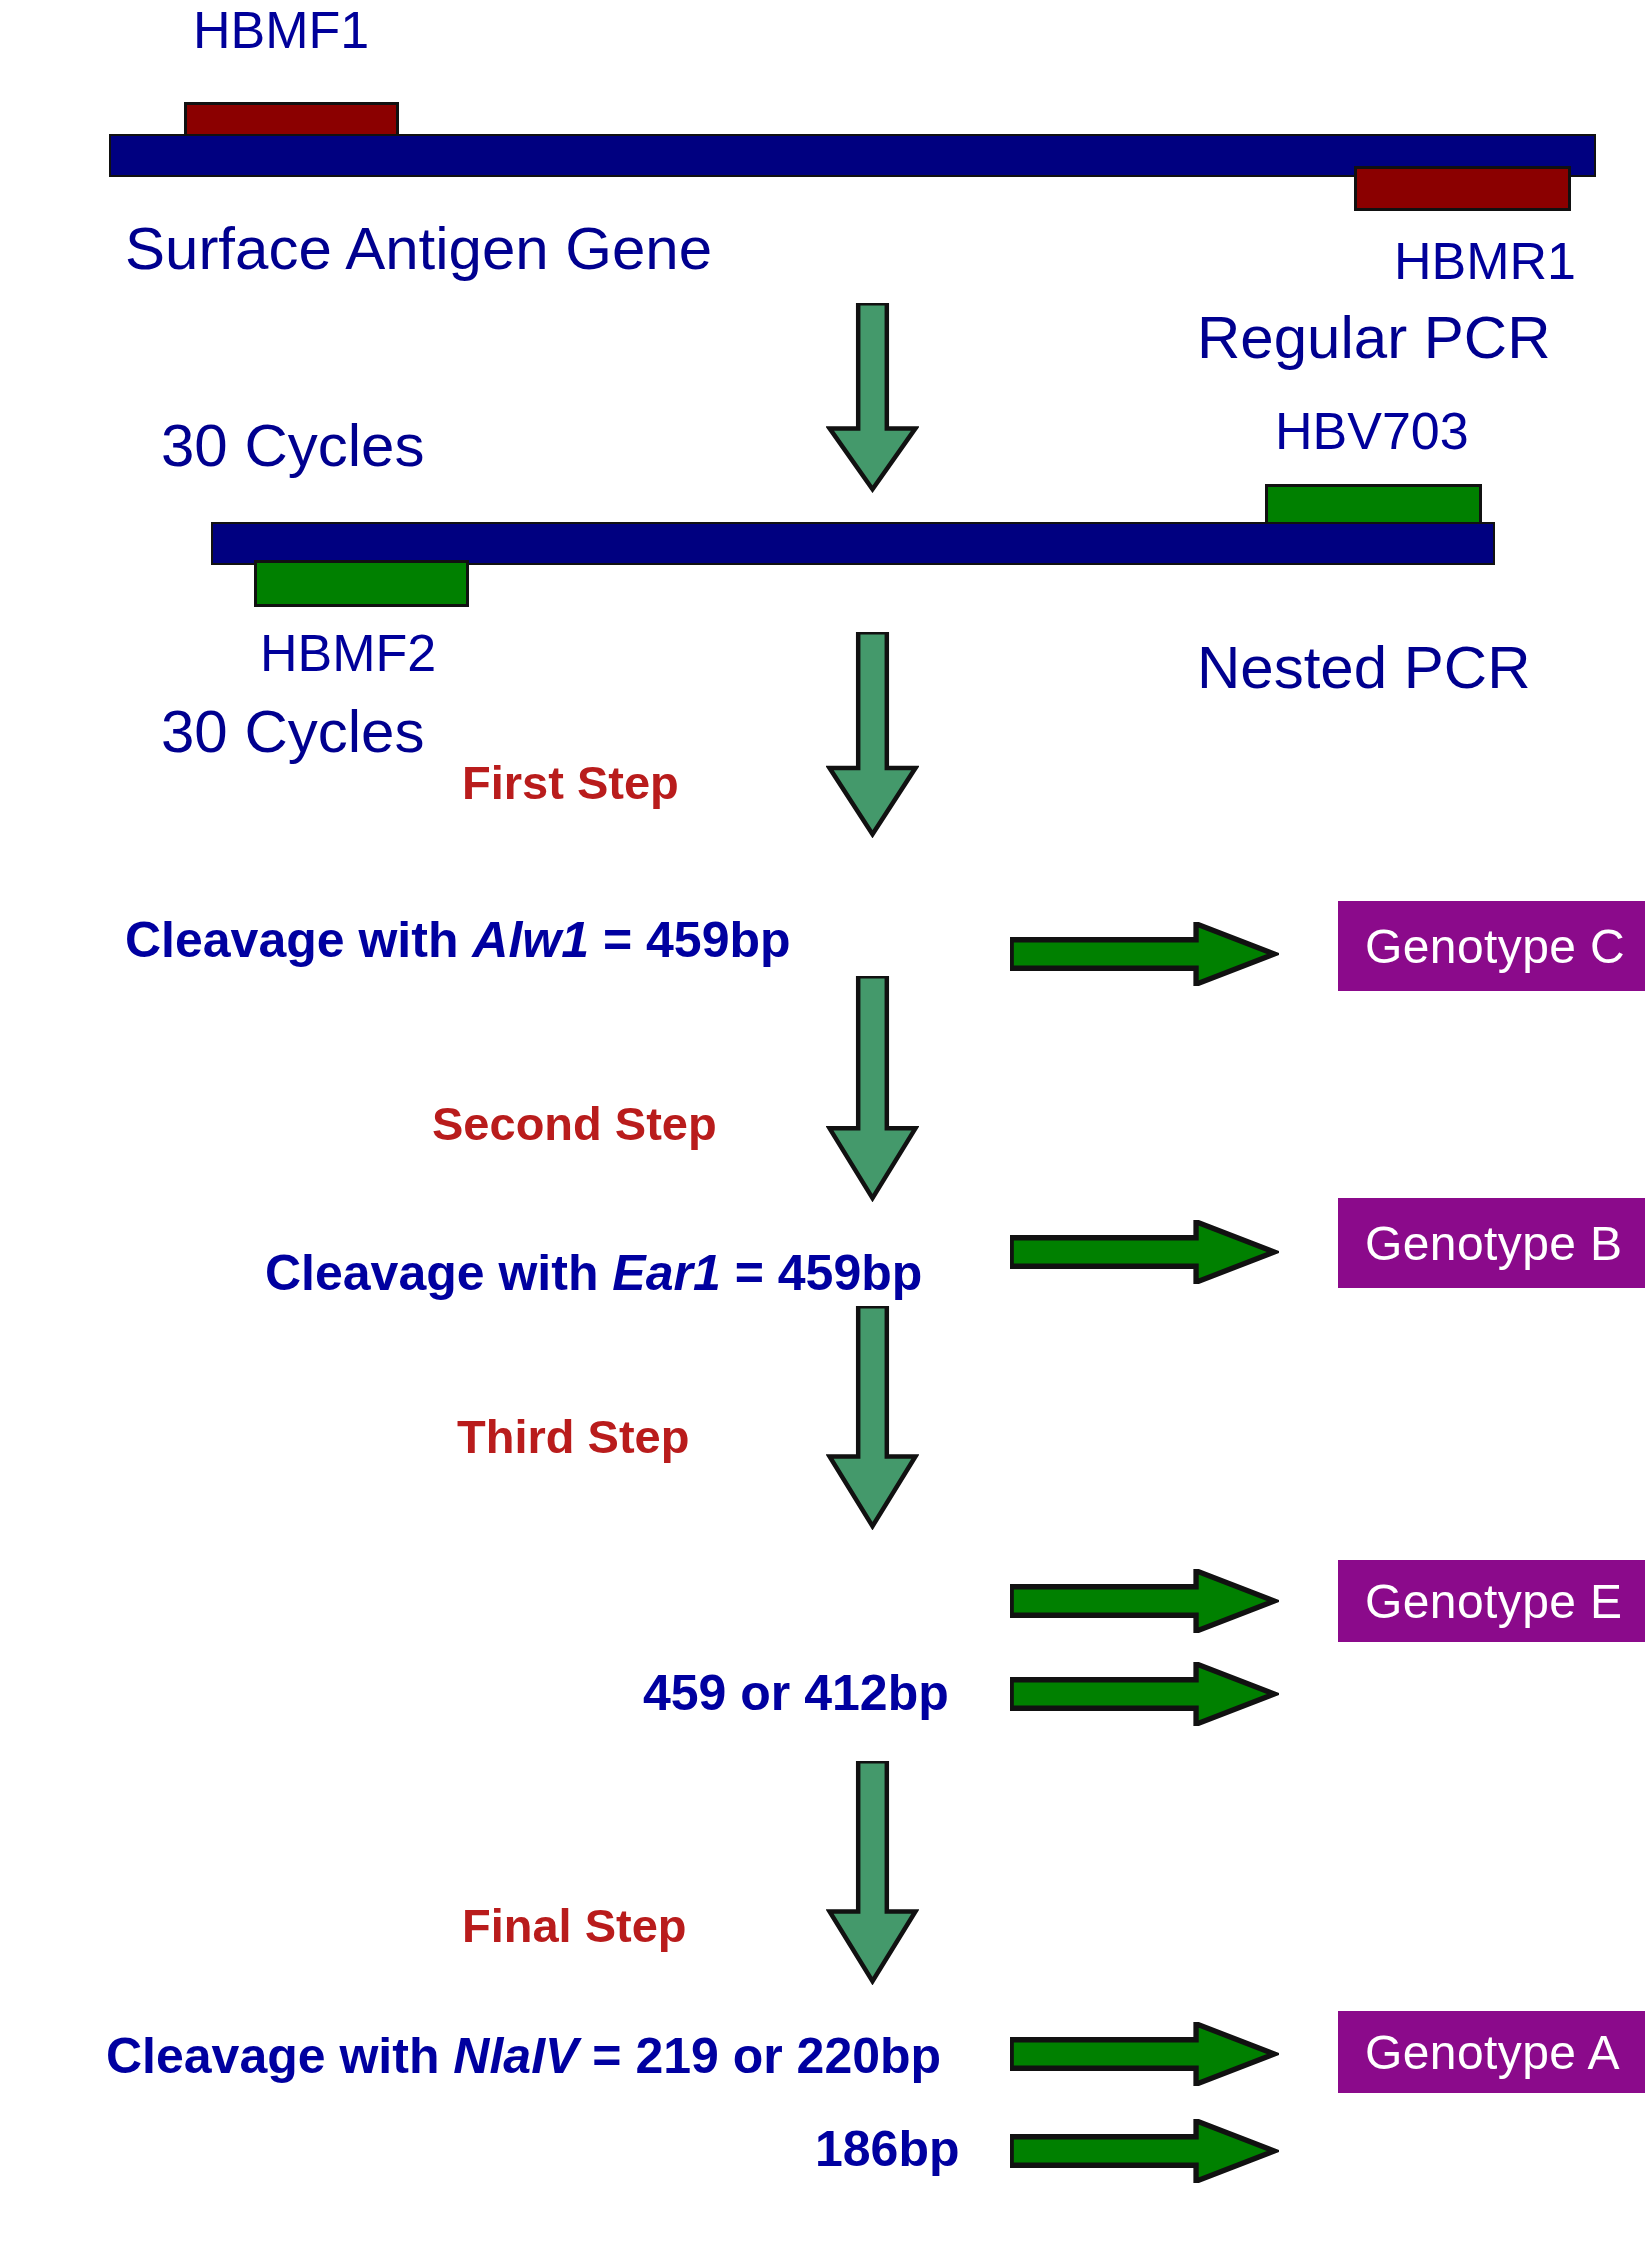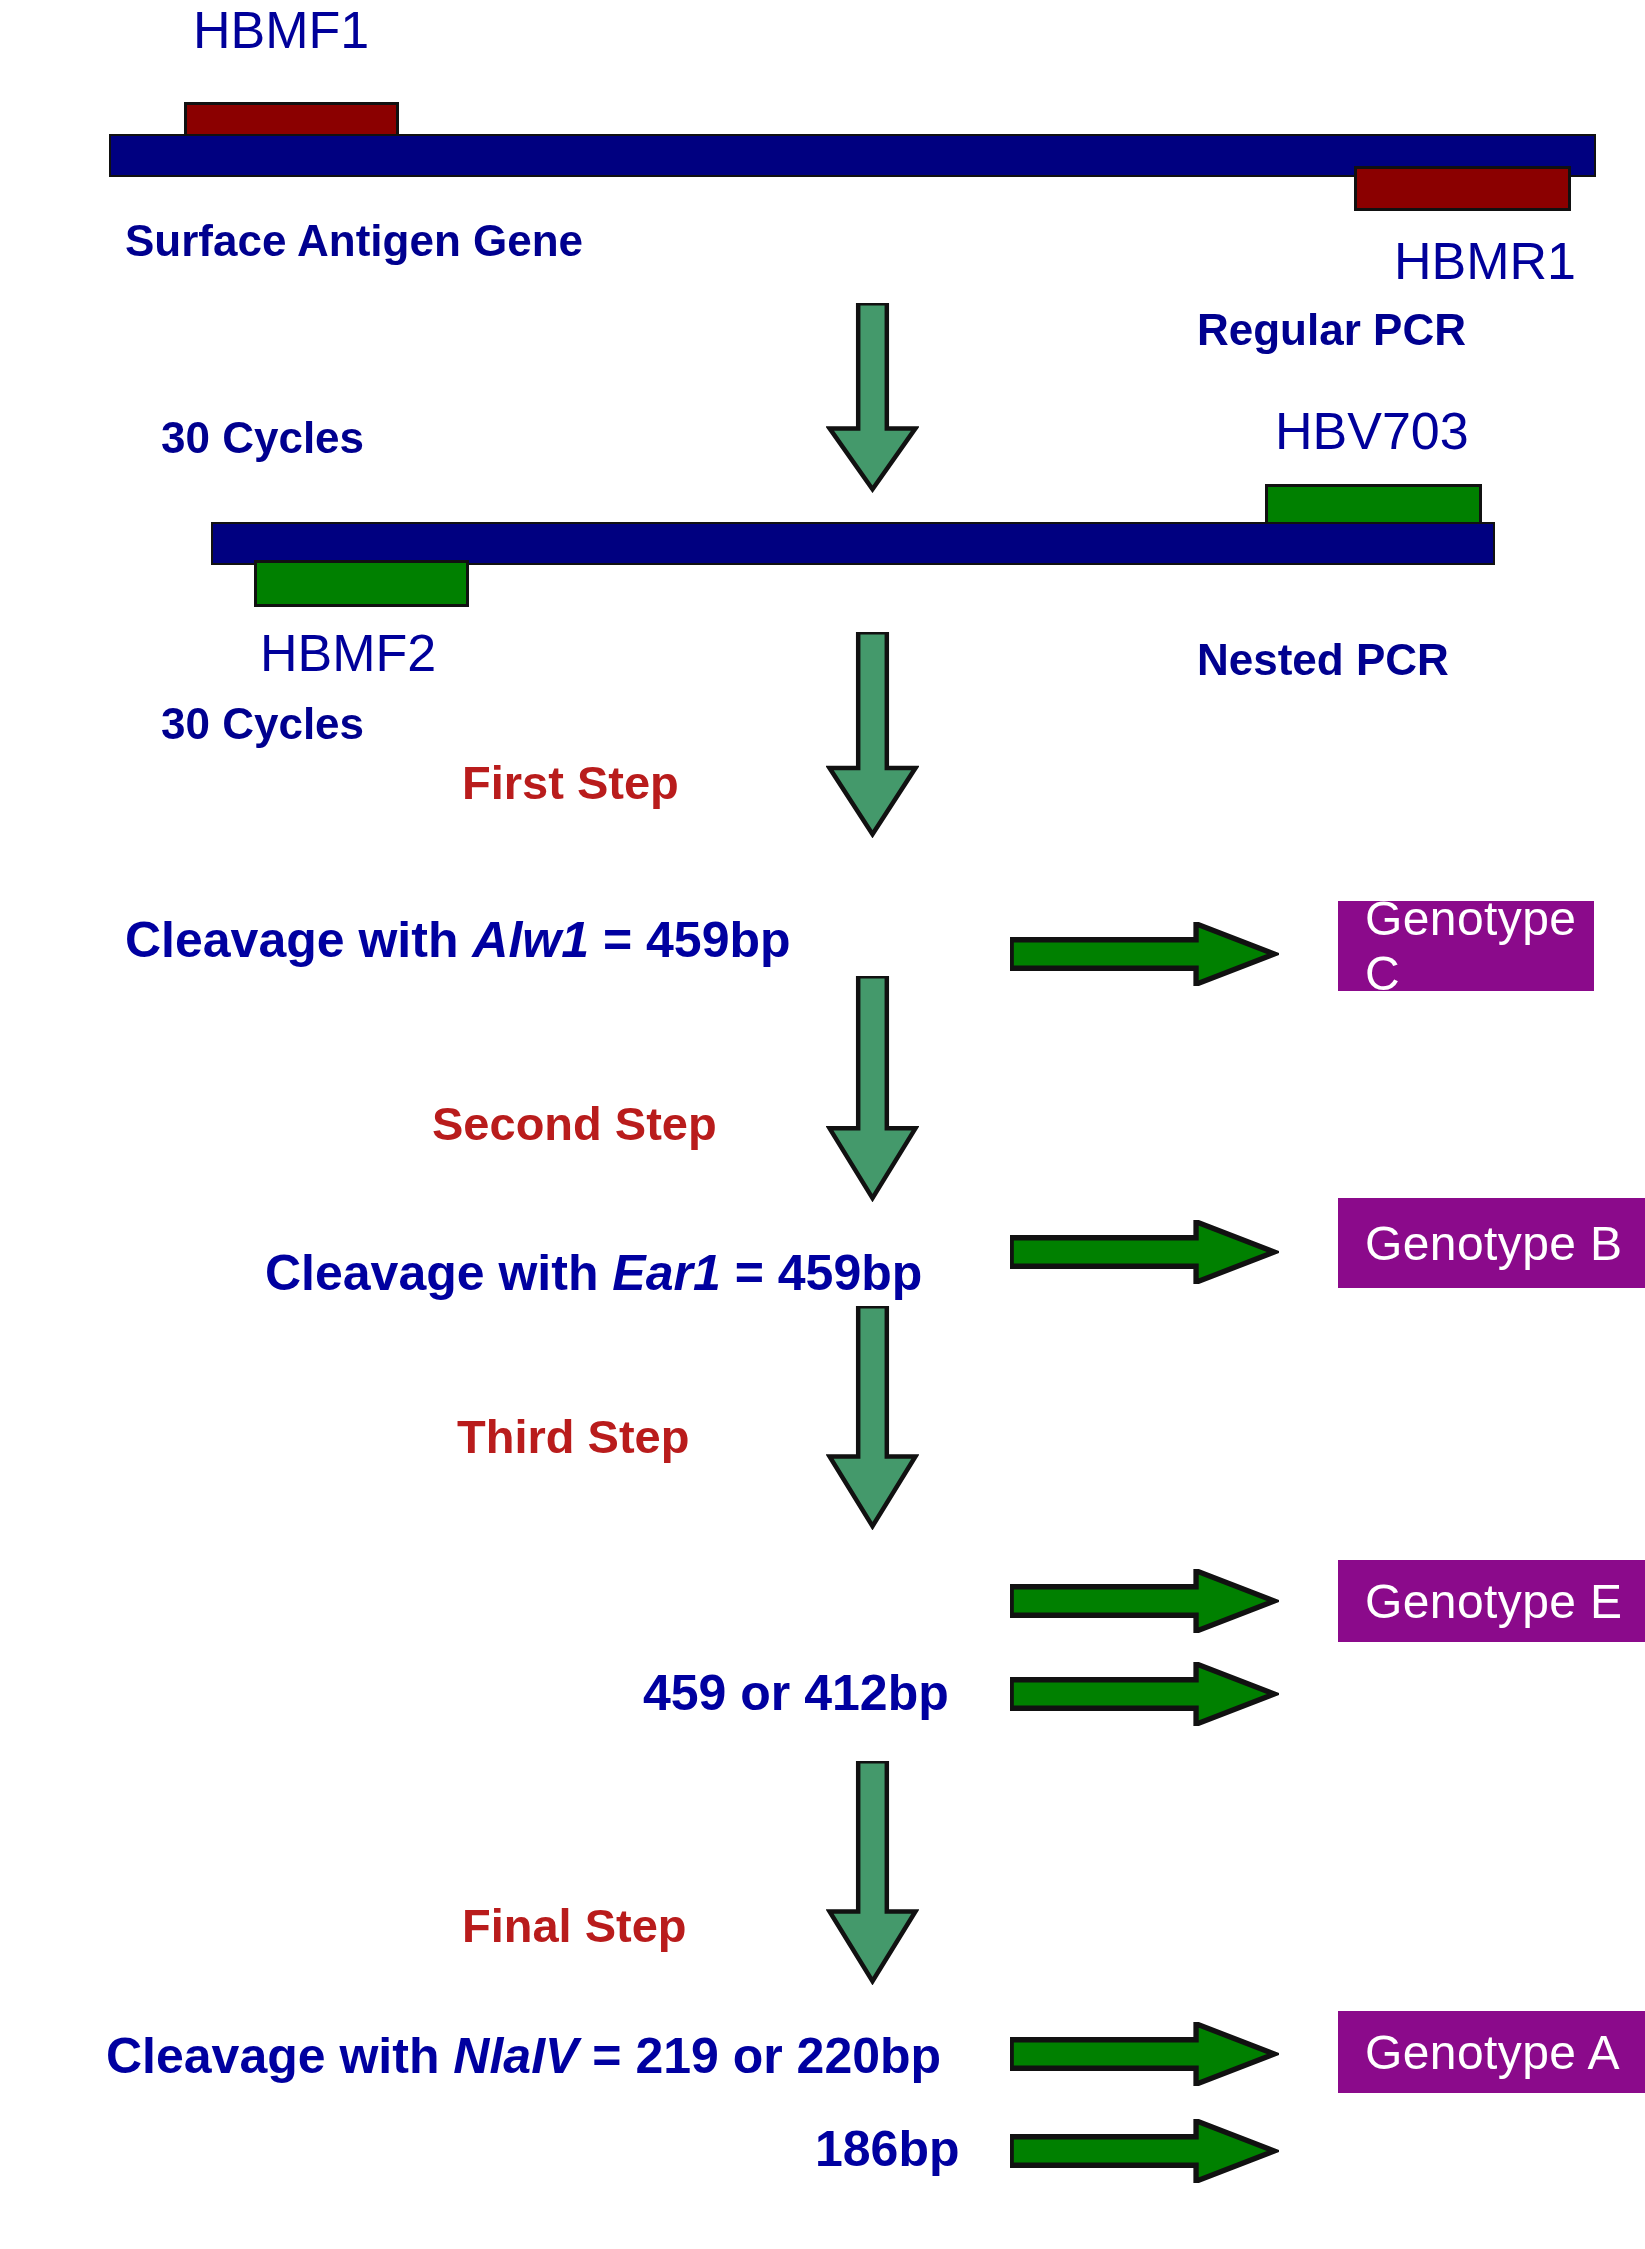--- a/index.html
+++ b/index.html
@@ -22,22 +22,22 @@
     white-space: nowrap;
     line-height: 1;
   }
   .primer-label {
     color: #00009a;
     font-size: 52px;
     font-weight: 400;
   }
   .navy-bold {
     color: #00008f;
-    font-size: 44px;
-    font-weight: bold;
+    font-size: 60px;
+    font-weight: normal;
   }
   .step-label {
     color: #b91c1c;
     font-size: 47px;
     font-weight: bold;
   }
   .cleave {
     color: #0000a0;
     font-size: 50px;
     font-weight: bold;
@@ -139,21 +139,21 @@
   <div class="lbl cleave" style="left:125px; top:915px;">
     <span>Cleavage with </span><i>Alw1</i><span> = 459bp</span>
   </div>
 
   <div class="h-arrow" style="left:1010px; top:922px;">
     <svg width="269" height="64" viewBox="0 0 300 72">
       <polygon points="0,20 208,20 208,2 296,36 208,70 208,52 0,52" fill="#008000" stroke="#111111" stroke-width="6"></polygon>
     </svg>
   </div>
 
-  <div class="genotype-box" style="left:1338px; top:901px; width:256px; height:90px;">Genotype C</div>
+  <div class="genotype-box" style="left:1338px; top:901px; width:307px; height:90px;">Genotype C</div>
 
   <div class="v-arrow" style="left:826px; top:976px;">
     <svg width="93" height="226" viewBox="0 0 104 252">
       <polygon points="36,0 68,0 68,170 100,170 52,248 4,170 36,170" fill="#44996b" stroke="#111111" stroke-width="5"></polygon>
     </svg>
   </div>
 
   <div class="lbl step-label" style="left:432px; top:1100px;">Second Step</div>
 
   <div class="lbl cleave" style="left:265px; top:1248px;">

